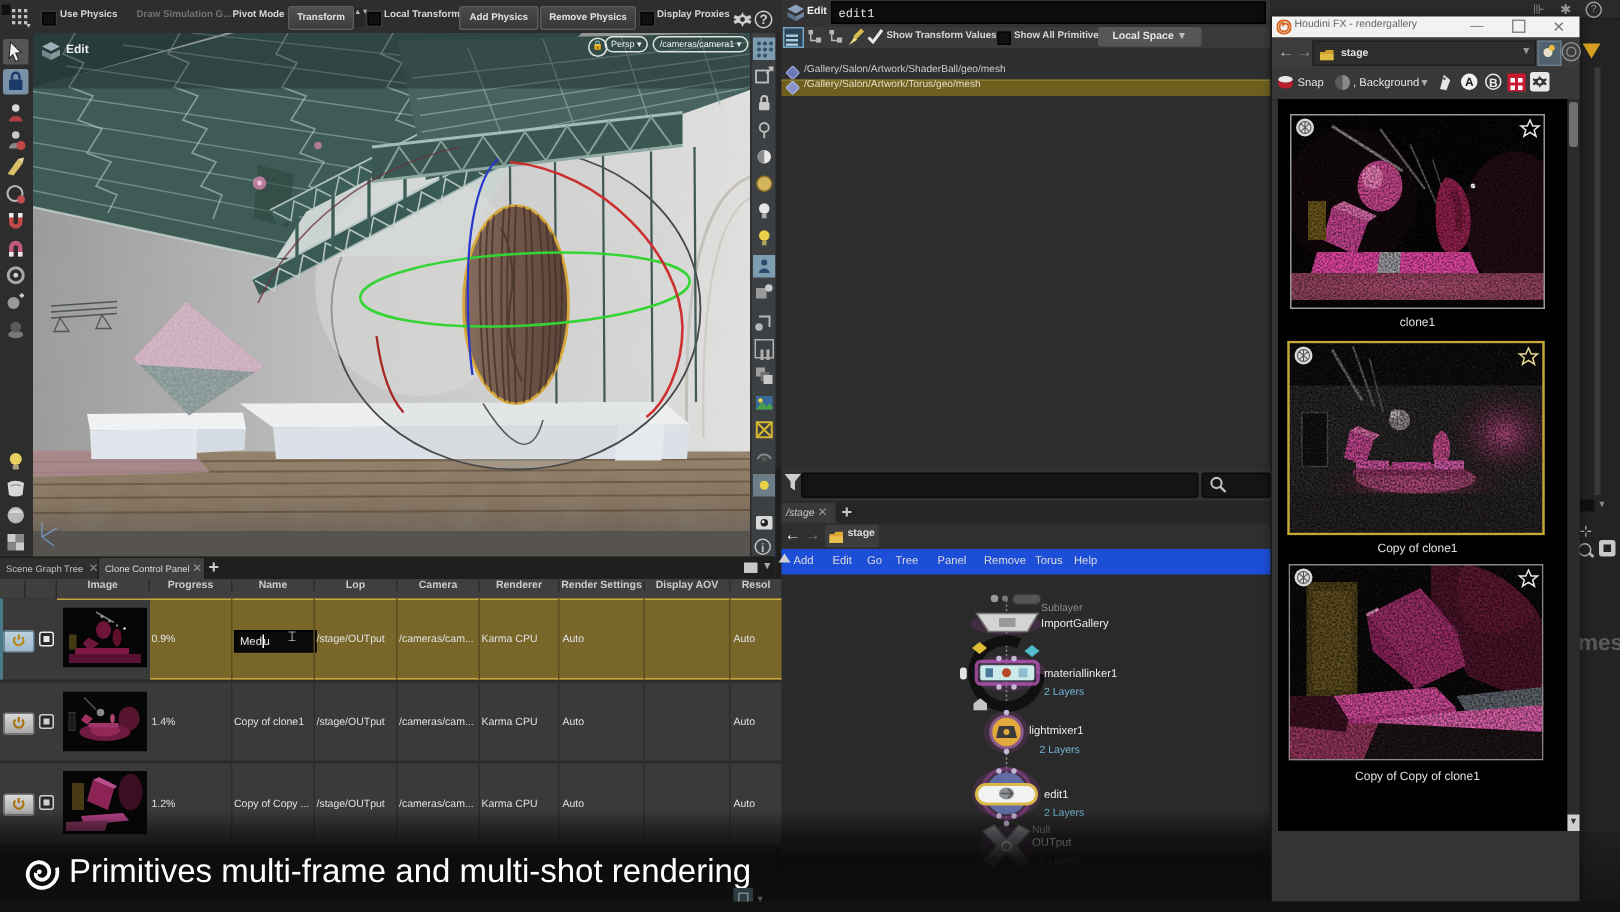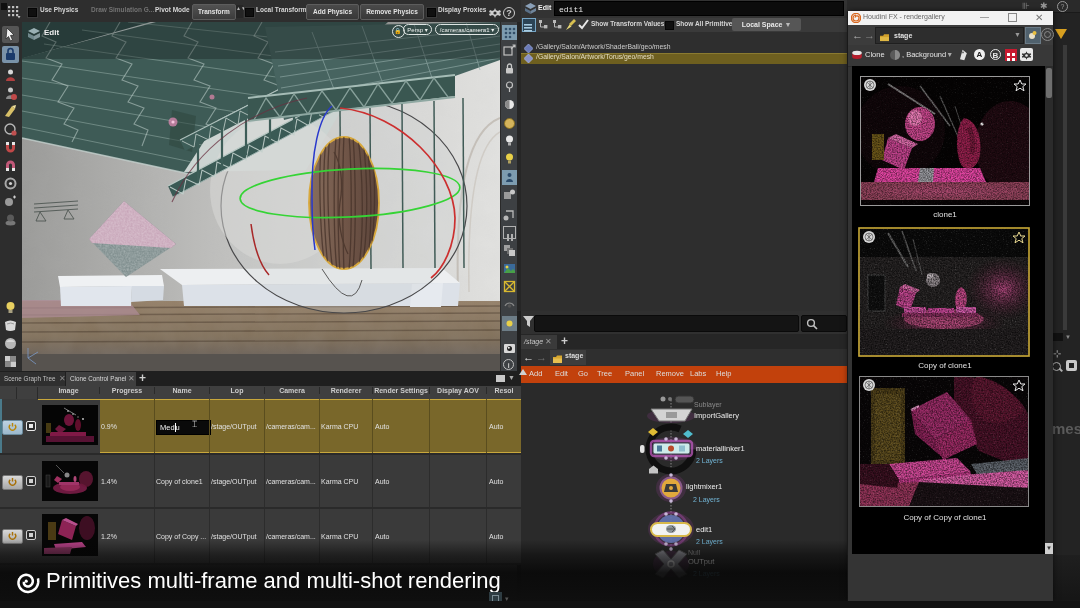--- a/index.html
+++ b/index.html
@@ -472,28 +472,28 @@
     <div class="abs" style="left:6px;top:2px;color:#e8e8e8;font-size:11px;font-weight:700;">←</div>
     <div class="abs" style="left:19px;top:2px;color:#6f6f6f;font-size:11px;font-weight:700;">→</div>
     <div class="abs" style="left:33px;top:1px;width:36px;height:15px;background:#3d3d3d;">
       <svg width="11" height="10" viewBox="0 0 11 10" style="margin:2px 0 0 2px;">
           <path d="M1 3 L4 3 L5 1.5 L10 1.5 L10 9 L1 9 Z" fill="#d8a830"></path>
           <rect x="1" y="4.5" width="9" height="4.5" fill="#e8c050"></rect>
         </svg>
       <div class="abs" style="left:15px;top:2px;color:#dddddd;font-size:7px;font-weight:700;">stage</div>
     </div>
   </div>
-  <div class="abs" style="left:0;top:55px;width:563px;height:17px;background:#c2410c;color:#dddddd;font-size:7.5px;">
+  <div class="abs" style="left:0;top:55px;width:563px;height:17px;background:#1d4ed8;color:#dddddd;font-size:7.5px;">
     <span class="abs" style="left:12px;top:3px;">Add</span>
       <span class="abs" style="left:38px;top:3px;">Edit</span>
       <span class="abs" style="left:61px;top:3px;">Go</span>
       <span class="abs" style="left:80px;top:3px;">Tree</span>
       <span class="abs" style="left:108px;top:3px;">Panel</span>
       <span class="abs" style="left:139px;top:3px;">Remove</span>
-      <span class="abs" style="left:173px;top:3px;">Labs</span>
+      <span class="abs" style="left:173px;top:3px;">Torus</span>
       <span class="abs" style="left:199px;top:3px;">Help</span>
   </div>
 
   <svg class="abs" style="left:0;top:72px;" width="563" height="225" viewBox="0 0 563 225">
     <g id="nodes">
     <line x1="154" y1="17" x2="154" y2="168" stroke="#888" stroke-width="1" stroke-dasharray="1.5,1.5"></line>
 
     <g fill="rgba(145,65,145,0.22)">
       <ellipse cx="154" cy="33" rx="24" ry="7"></ellipse>
       <ellipse cx="155" cy="66" rx="26" ry="12"></ellipse>
@@ -774,21 +774,21 @@
     <div class="abs" style="left:192.5px;top:3px;width:11px;height:11px;border:1px solid #8a8a8a;border-radius:50%;">
         <div style="width:5px;height:5px;border:1px solid #8a8a8a;border-radius:50%;margin:2px;"></div>
       </div>
   </div>
 
   <div class="abs" style="left:0;top:34px;width:205px;height:21px;background:#383838;border-bottom:1px solid #2a2a2a;">
     <svg class="abs" style="left:3px;top:4px" width="12" height="12" viewBox="0 0 14 14">
         <ellipse cx="7" cy="4.6" rx="5.6" ry="2.6" fill="#e8e8e8"></ellipse>
         <path d="M1.4 4.6 L1.4 9 A5.6 2.6 0 0 0 12.6 9 L12.6 4.6 A5.6 2.6 0 0 1 1.4 4.6" fill="#b81e2c"></path>
       </svg>
-    <div class="abs" style="left:17px;top:5px;color:#e4e4e4;font-size:7.5px;">Clone</div>
+    <div class="abs" style="left:17px;top:5px;color:#e4e4e4;font-size:7.5px;">Snap</div>
     <svg class="abs" style="left:41px;top:4px" width="12" height="12" viewBox="0 0 12 12">
         <circle cx="6" cy="6" r="5" fill="#5a5a5a"></circle>
         <path d="M6 1 A5 5 0 0 1 6 11 Z" fill="#8a8a8a"></path>
       </svg>
     <div class="abs" style="left:54px;top:5px;color:#e4e4e4;font-size:7.5px;">, Background<span style="color:#aaa;font-size:7px;">▼</span></div>
     <svg class="abs" style="left:109px;top:4px" width="12" height="12" viewBox="0 0 13 14">
         <path d="M6 1 L11 5 L8 13 L3 12 Z" fill="#e4e4e4"></path>
         <circle cx="6.5" cy="4" r="1" fill="#555"></circle>
       </svg>
     <div class="abs" style="left:126px;top:4px;width:11px;height:11px;background:#f0f0f0;border-radius:50%;color:#222;font-size:8px;font-weight:700;text-align:center;line-height:11px;">A</div>

